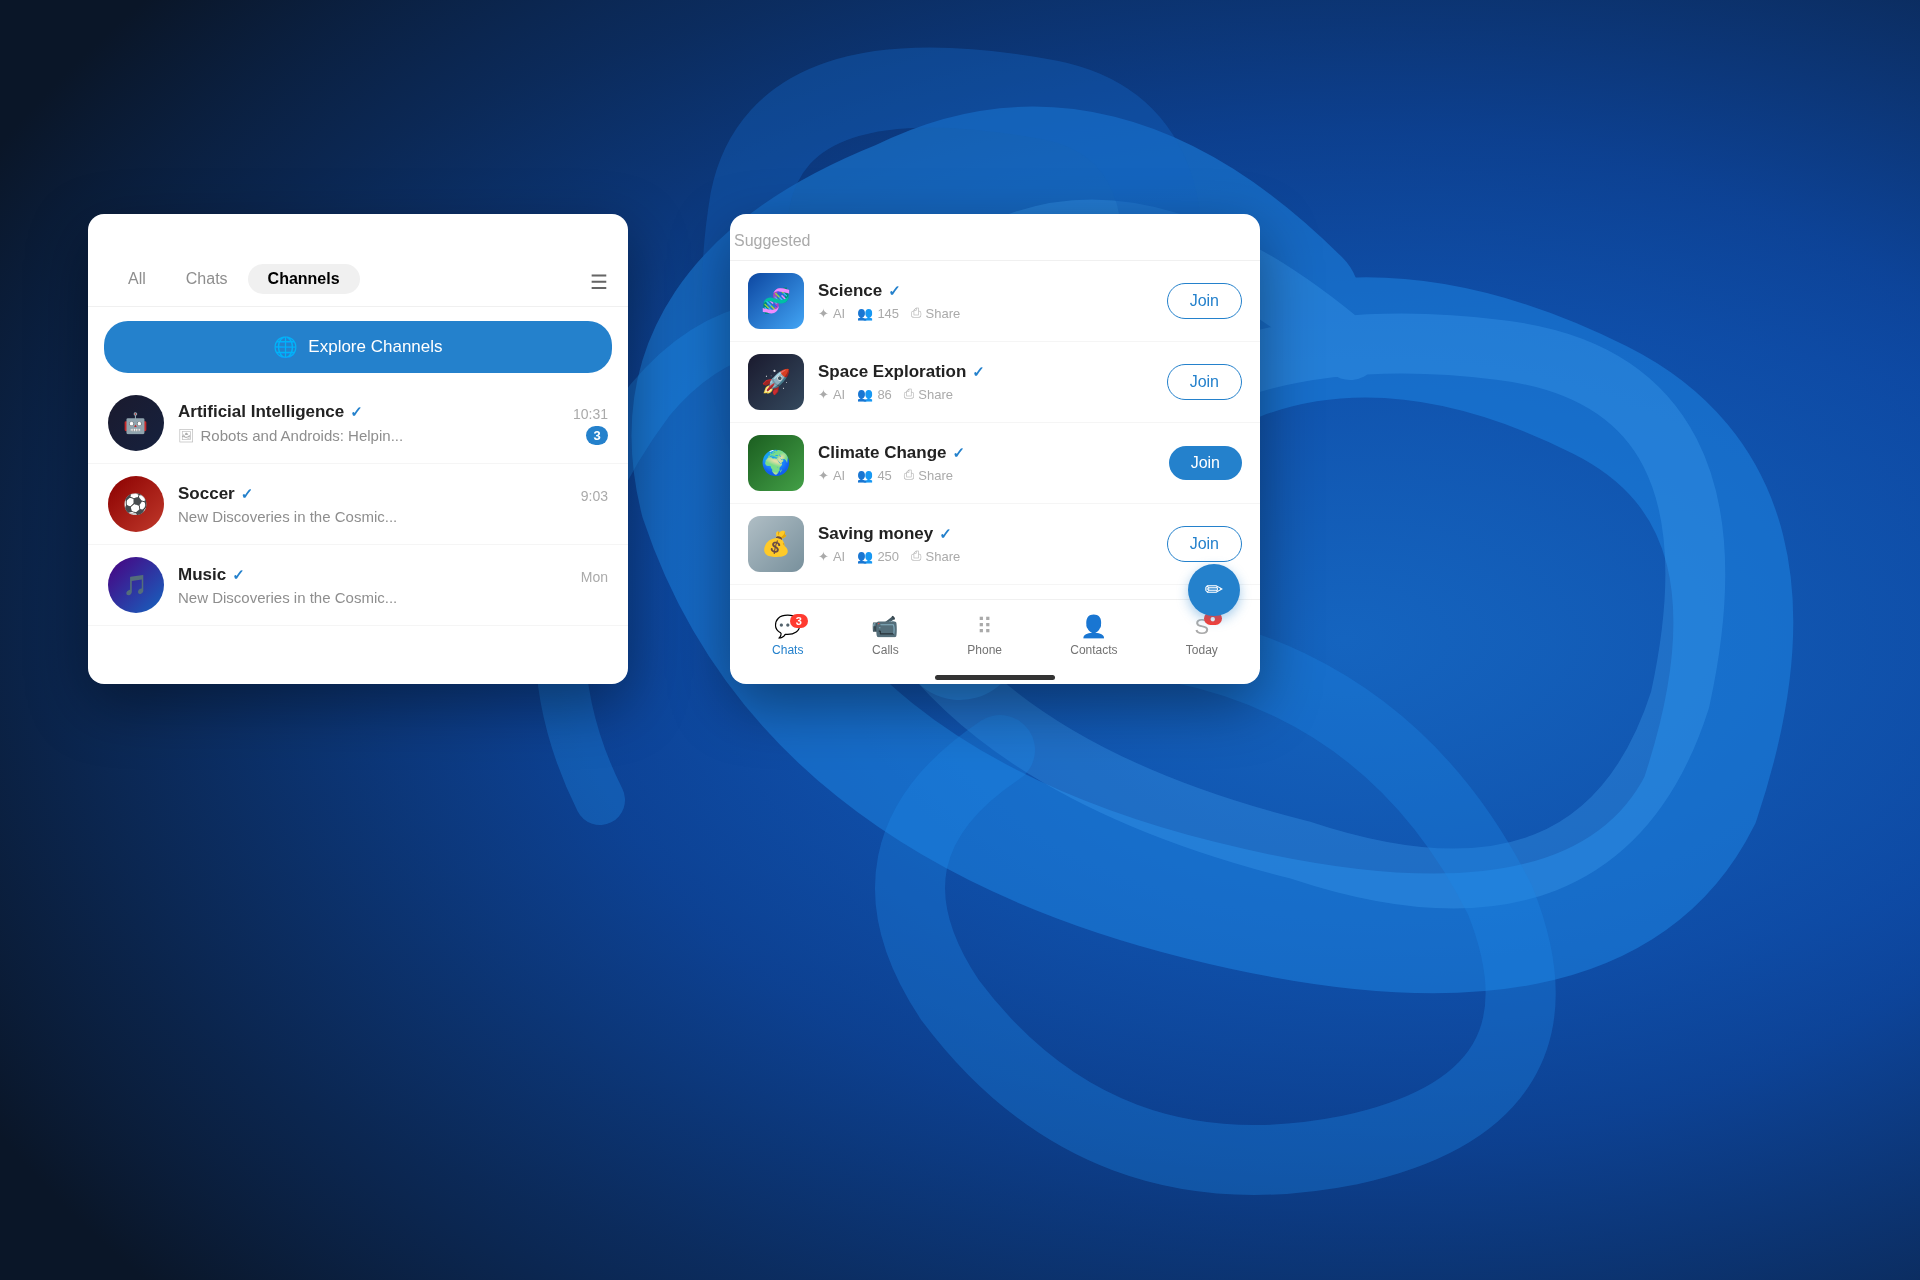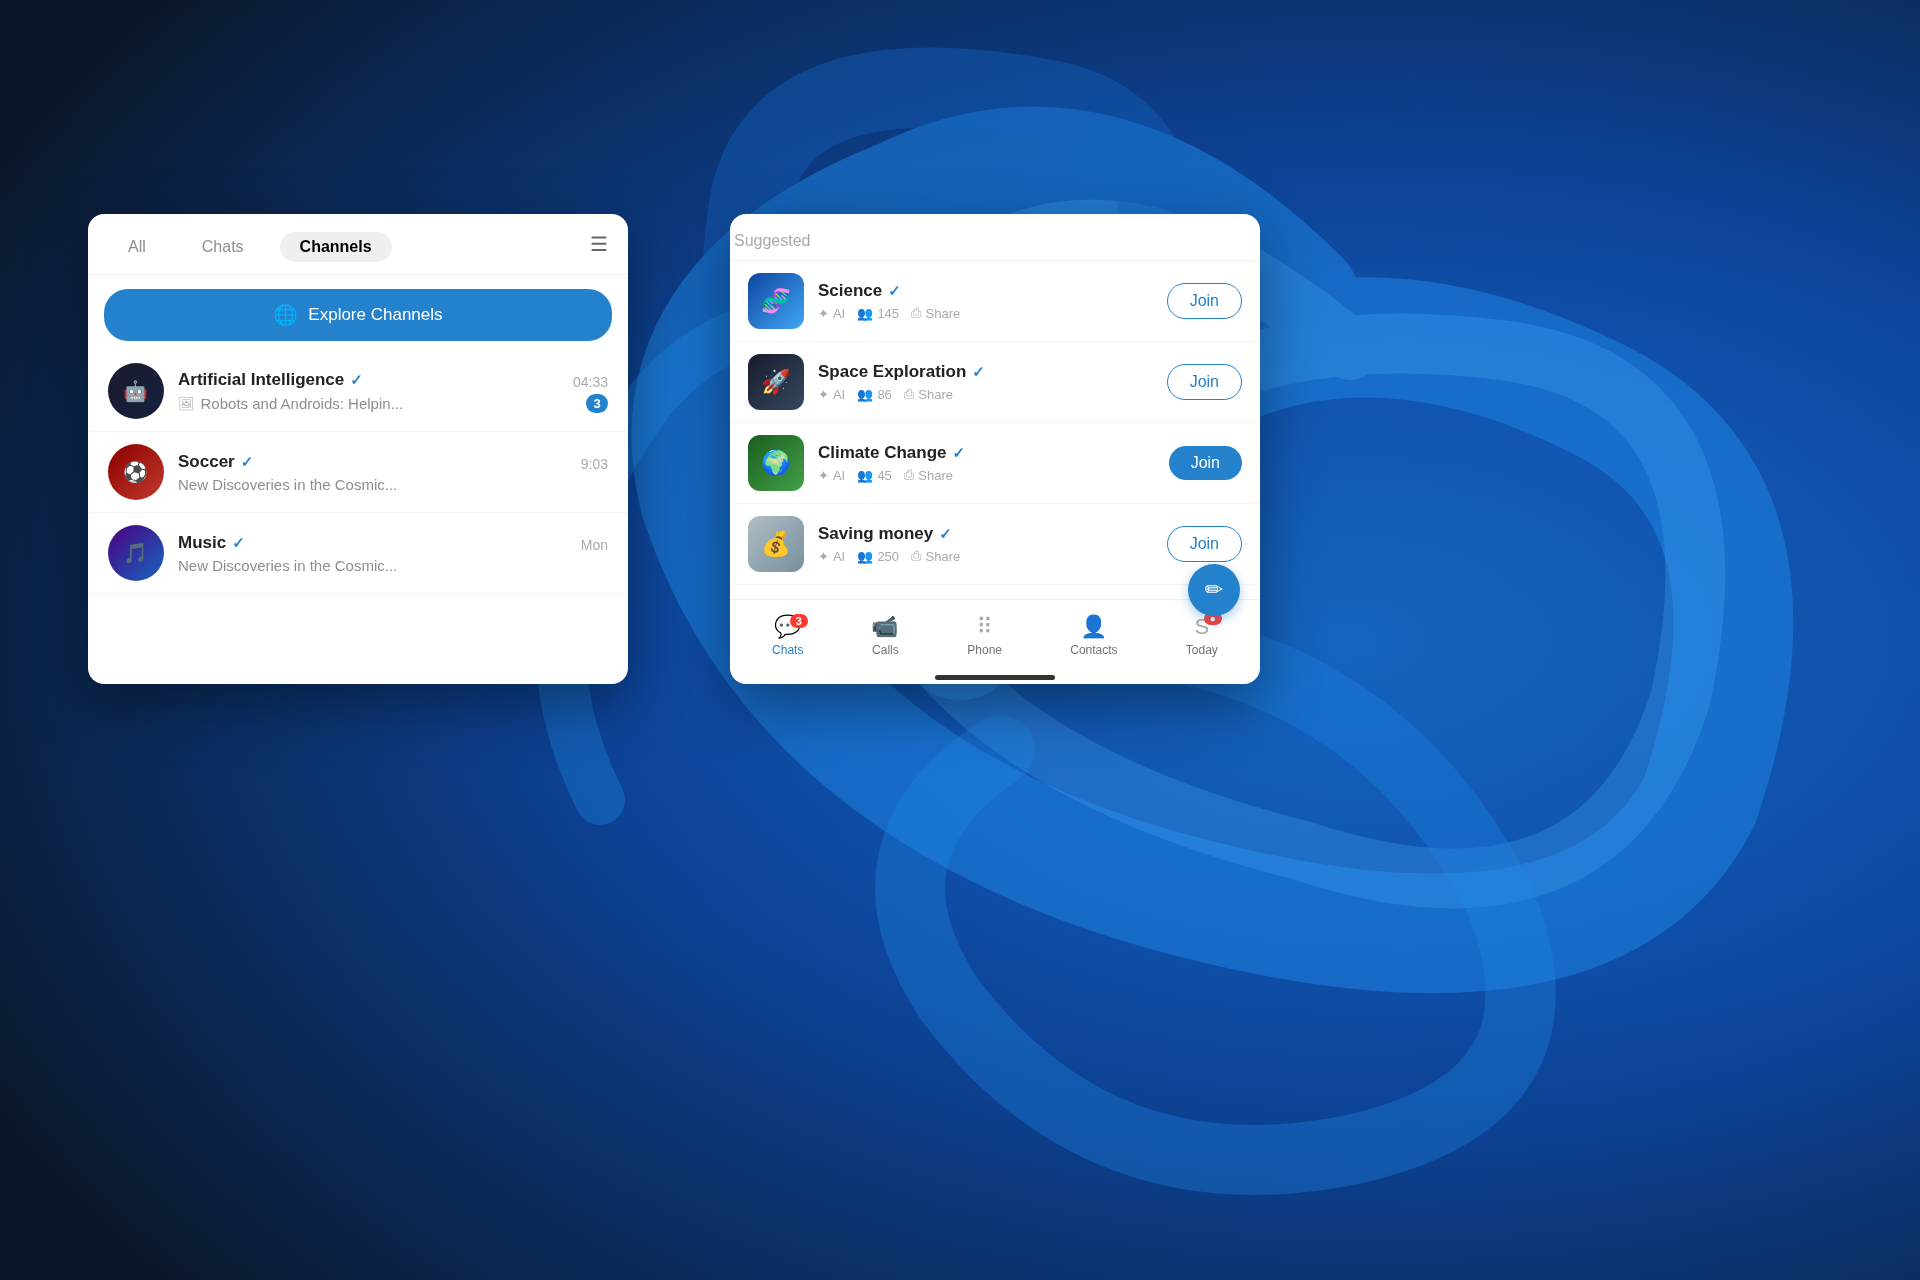--- a/index.html
+++ b/index.html
@@ -60,25 +60,26 @@
       border-radius: 16px;
       box-shadow: 0 20px 60px rgba(0,0,0,0.4);
       overflow: hidden;
       display: flex;
       flex-direction: column;
     }
 
     
     .tab-bar {
       display: flex;
-      align-items: flex-start;
+      align-items: flex-end;
       padding: 18px 20px 12px;
-      gap: 16px;
+      gap: 0;
       border-bottom: 1px solid #f0f0f0;
       position: relative;
+      margin-top: 32px;
     }
 
     .tab {
       padding: 6px 20px;
       border-radius: 20px;
       font-size: 16px;
       font-weight: 400;
       color: #8e8e8e;
       cursor: pointer;
       background: transparent;
@@ -493,21 +494,21 @@
     <div class="channel-item">
       <div class="channel-avatar avatar-ai-art">
         🤖
       </div>
       <div class="channel-info">
         <div class="channel-name-row">
           <div class="channel-name">
             <span>Artificial Intelligence</span>
             <span class="verified-badge">✓</span>
           </div>
-          <span class="channel-time">04:33</span>
+          <span class="channel-time">10:31</span>
         </div>
         <div class="channel-preview-row">
           <div class="channel-preview">
             <span class="preview-img-icon">🖼</span>
             <span>Robots and Androids: Helpin...</span>
           </div>
           <span class="unread-badge">3</span>
         </div>
       </div>
     </div>

